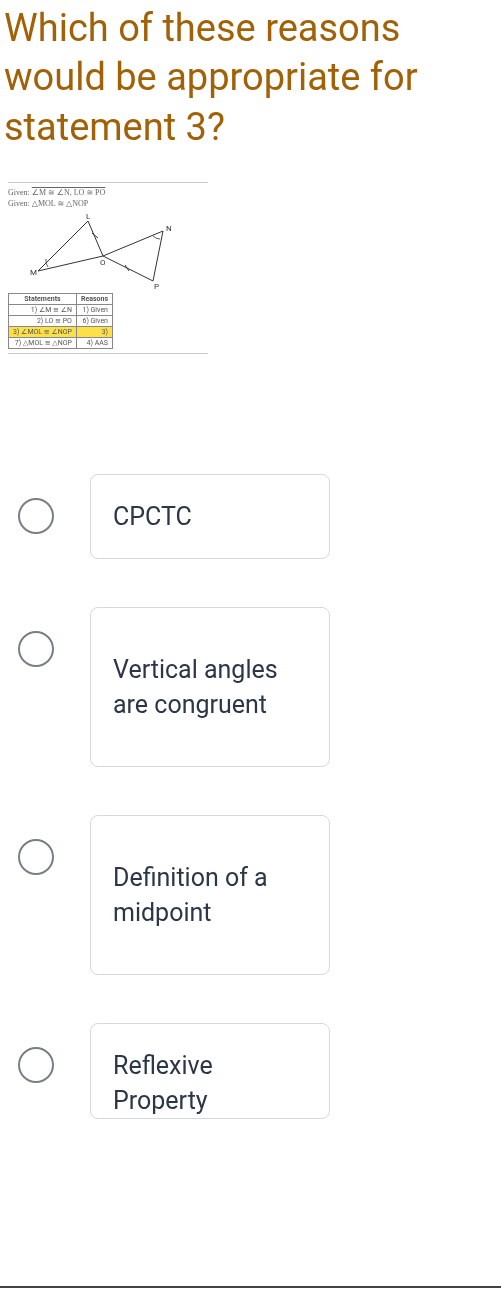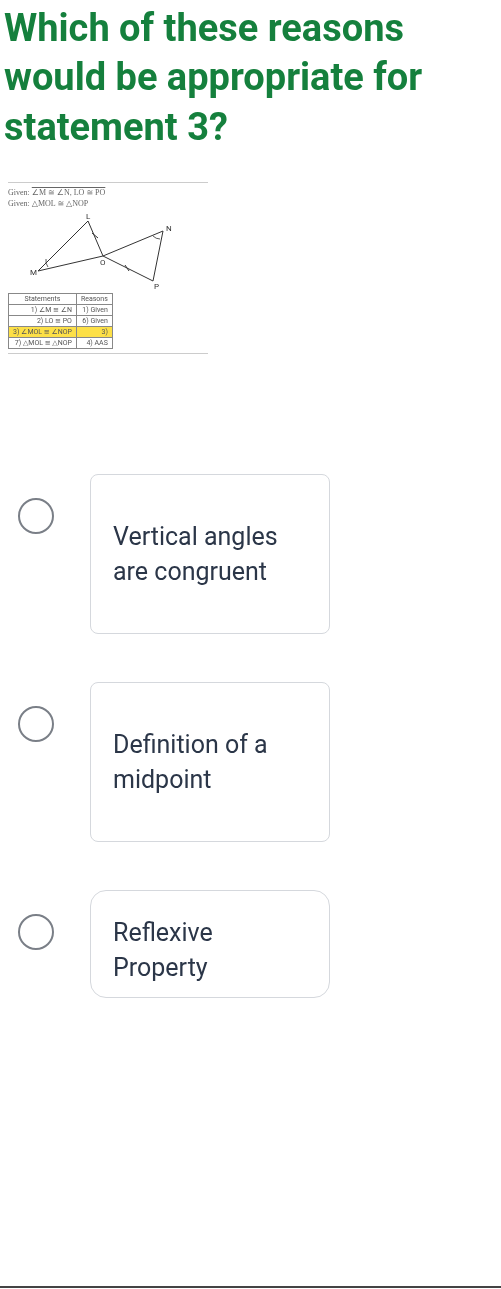--- a/index.html
+++ b/index.html
@@ -6,22 +6,22 @@
   body {
     width: 501px;
     height: 1289px;
     font-family: -apple-system, BlinkMacSystemFont, "Segoe UI", Roboto, sans-serif;
     background: #ffffff;
     overflow: hidden;
     position: relative;
   }
   .question-title {
     font-size: 38px;
-    font-weight: 700;
-    color: #15803d;
+    font-weight: 400;
+    color: #a16207;
     line-height: 1.3;
     padding: 4px 8px 0 4px;
   }
   .proof-box {
     margin: 30px 0 0 8px;
     width: 200px;
     font-size: 8px;
     color: #666;
     border-top: 1px solid #ccc;
     border-bottom: 1px solid #ccc;
@@ -39,21 +39,21 @@
     border-collapse: collapse;
     font-size: 7px;
     color: #555;
     margin-top: 2px;
   }
   .proof-table th, .proof-table td {
     border: 1px solid #888;
     padding: 1px 4px;
     text-align: right;
   }
-  .proof-table th { font-weight: normal; text-align: center; }
+  .proof-table th { font-weight: bold; text-align: center; }
   .proof-table .hl td { background: #fde047; }
   .options {
     margin-top: 120px;
     padding-left: 18px;
   }
   .option-row {
     display: flex;
     align-items: flex-start;
     margin-bottom: 48px;
   }
@@ -144,31 +144,37 @@
       <td>7) △MOL ≅ △NOP</td>
       <td>4) AAS</td>
     </tr>
   </tbody>
     </table>
 </div>
 
 <div class="options">
   <div class="option-row">
     <div class="radio"></div>
+    <div class="option-card">
+      <div class="option-text">CPCTC</div>
+    </div>
+  </div>
+  <div class="option-row">
+    <div class="radio"></div>
     <div class="option-card tall">
       <div class="option-text">Vertical angles are congruent</div>
     </div>
   </div>
   <div class="option-row">
     <div class="radio"></div>
     <div class="option-card tall">
       <div class="option-text">Definition of a midpoint</div>
     </div>
   </div>
   <div class="option-row" style="margin-bottom:0;">
     <div class="radio"></div>
-    <div class="option-card tall" style="min-height:80px; padding-bottom:12px;border-radius:16px;">
+    <div class="option-card tall" style="min-height:80px; padding-bottom:0;">
       <div class="option-text">Reflexive Property</div>
     </div>
   </div>
 </div>
 
 <div class="cutoff-line"></div>
 
 </body></html>

